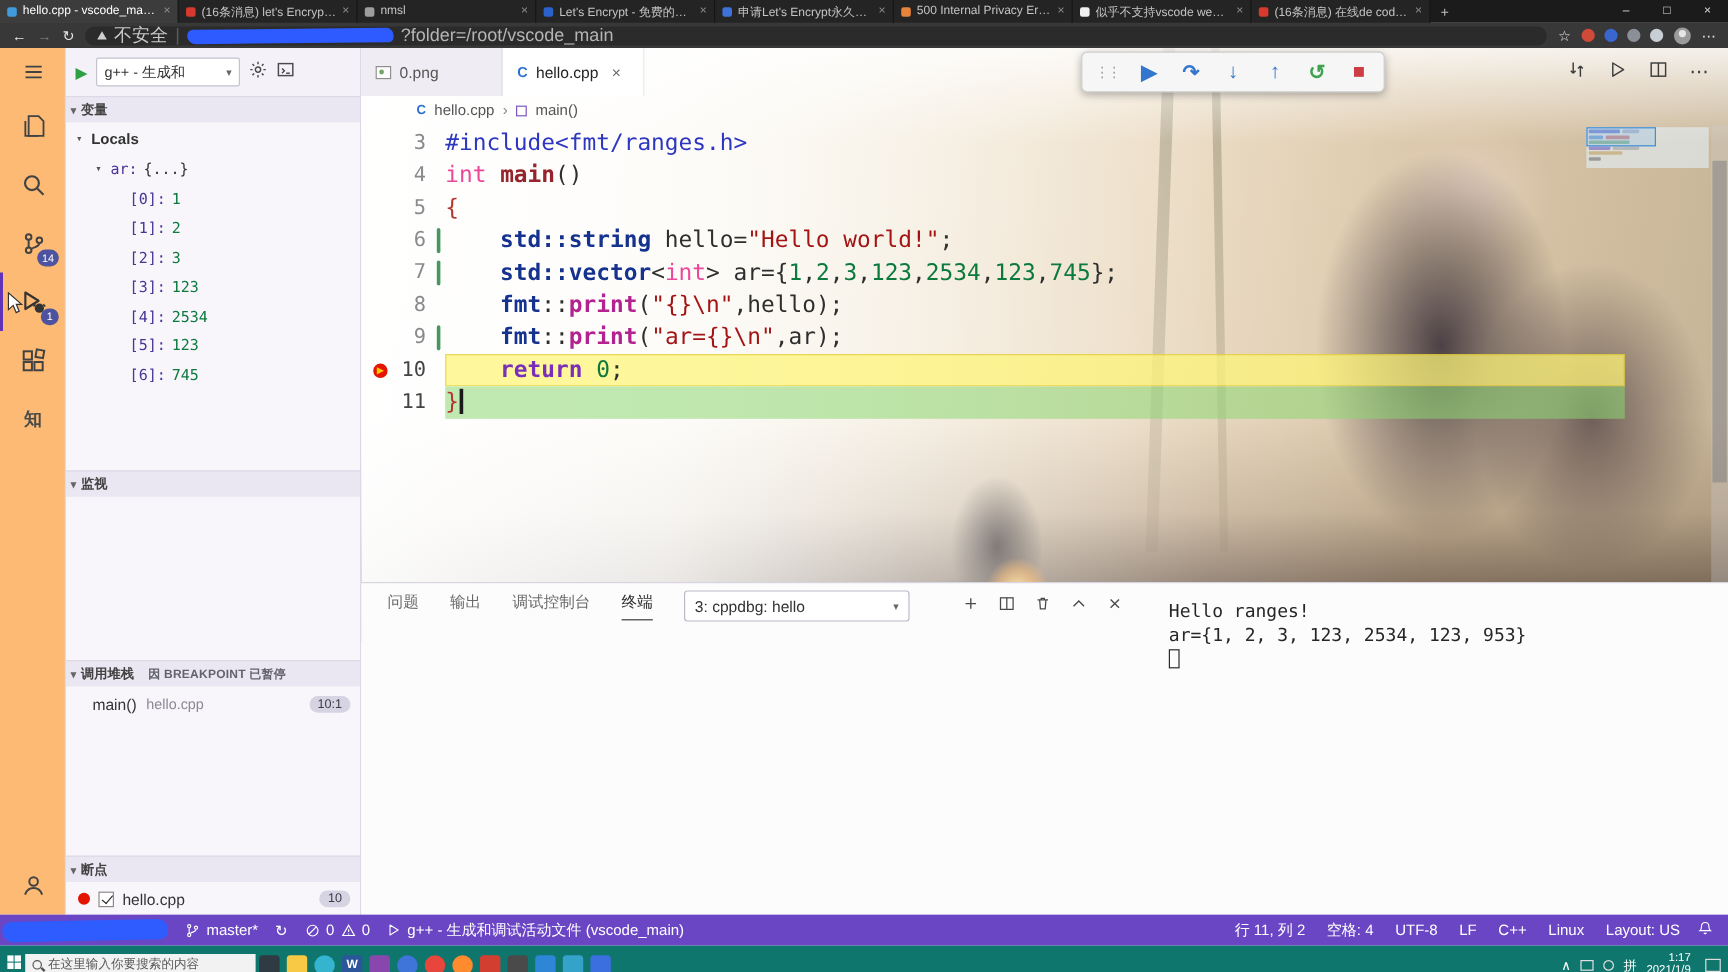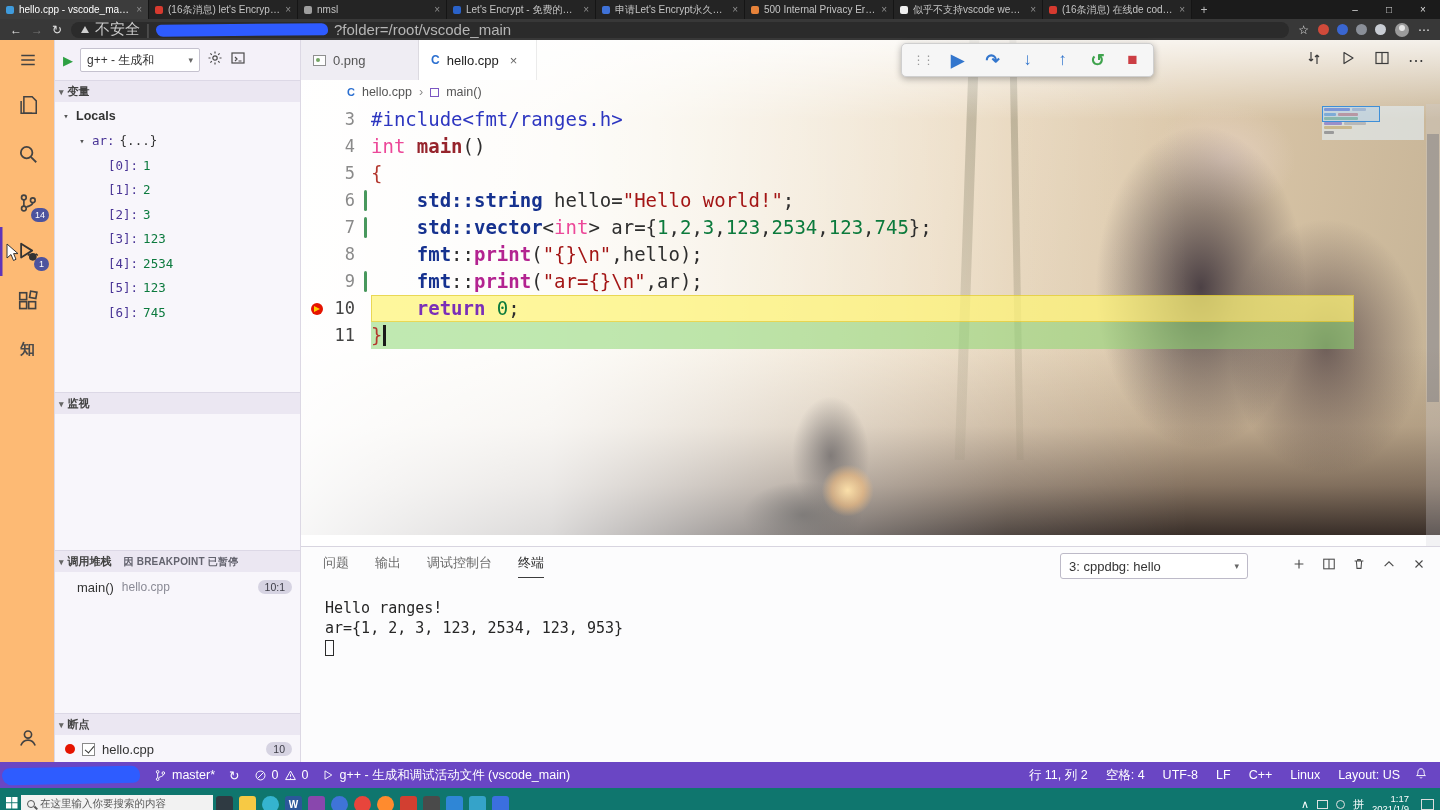--- a/index.html
+++ b/index.html
@@ -142,22 +142,22 @@
   .tk-num { color:#0b7a3c; } .tk-plain { color:#2e2e2e; } .tk-brace { color:#b3372e; }
 
   .minimap { position:absolute; right:16px; top:2px; width:102px; height:34px; z-index:3;
              background:rgba(226,236,243,0.65); padding:2px; }
   .mbox { position:absolute; left:0; top:0; width:58px; height:16px; border:1px solid #3e8fd8; background:rgba(120,180,240,0.22); }
   .mrow { height:3px; margin-bottom:1.5px; display:flex; gap:2px; }
   .mseg { height:3px; border-radius:1px; display:inline-block; }
   .vscroll { position:absolute; right:0; top:0; bottom:0; width:14px; background:rgba(210,210,215,0.28); z-index:3; }
   .vthumb { position:absolute; right:1px; top:30px; width:12px; height:268px; background:rgba(118,118,124,0.45); }
 
-  .panel { height:216px; background:#fcfcfd; border-top:1px solid #d8d5e0; position:relative; z-index:2;
-           display:flex; flex-direction:column; }
+  .panel { height:277px; background:#fcfcfd; border-top:1px solid #d8d5e0; position:relative; z-index:2;
+           display:flex; flex-direction:row; }
   .phead { height:38px; display:flex; align-items:center; padding:0 14px 0 22px; gap:26px; }
   .ptab { font-size:13px; color:#6a6a6a; padding-bottom:5px; border-bottom:1.5px solid transparent; }
   .ptab.active { color:#2d2d2d; border-bottom-color:#3c3c3c; }
   .pdrop { margin-left:auto; width:188px; height:26px; border:1px solid #bdbac8; background:#fff; border-radius:3px;
            display:flex; align-items:center; justify-content:space-between; padding:0 8px; font-size:13px; color:#333; }
   .pacts { display:flex; gap:16px; margin-left:18px; color:#4a4a4a; align-items:center; }
   .terminal { padding:14px 0 0 24px; font-family:"DejaVu Sans Mono", monospace; font-size:15px; line-height:19.5px; color:#262626; }
   .tcursor { display:inline-block; width:9px; height:16px; border:1.3px solid #2b2b2b; margin-top:2px; }
 
   .statusbar { height:26px; background:#6a46c4; display:flex; align-items:center; color:#fff; font-size:12.5px;

